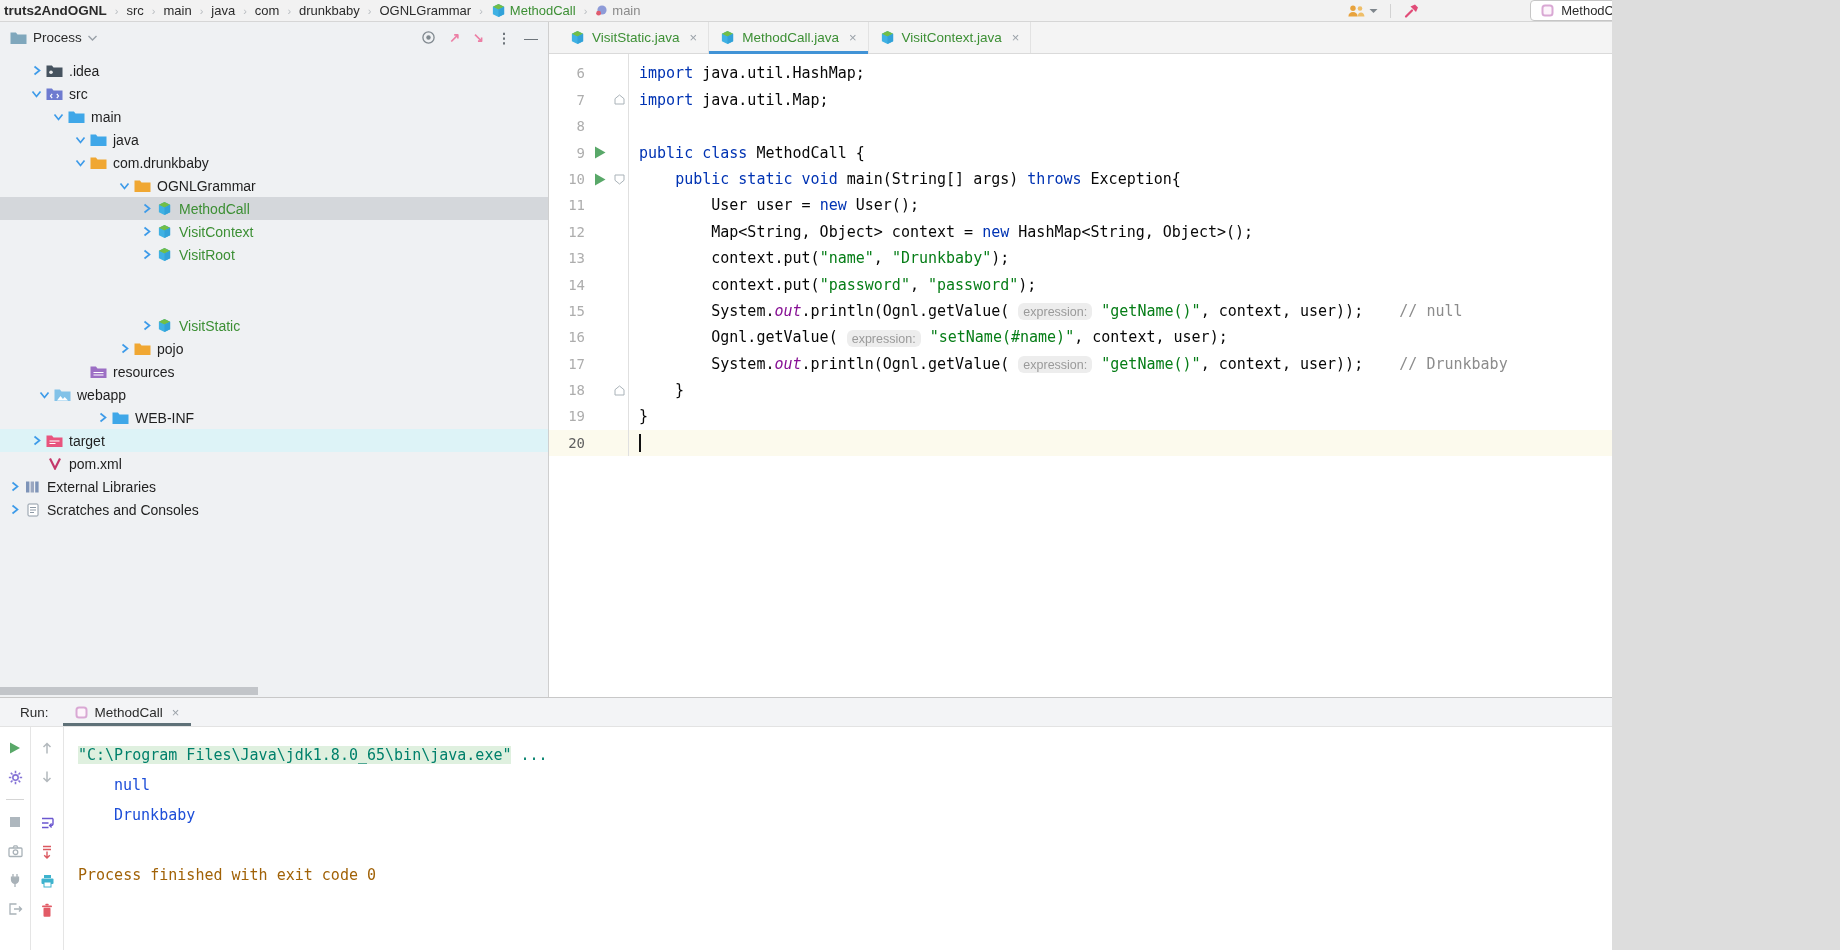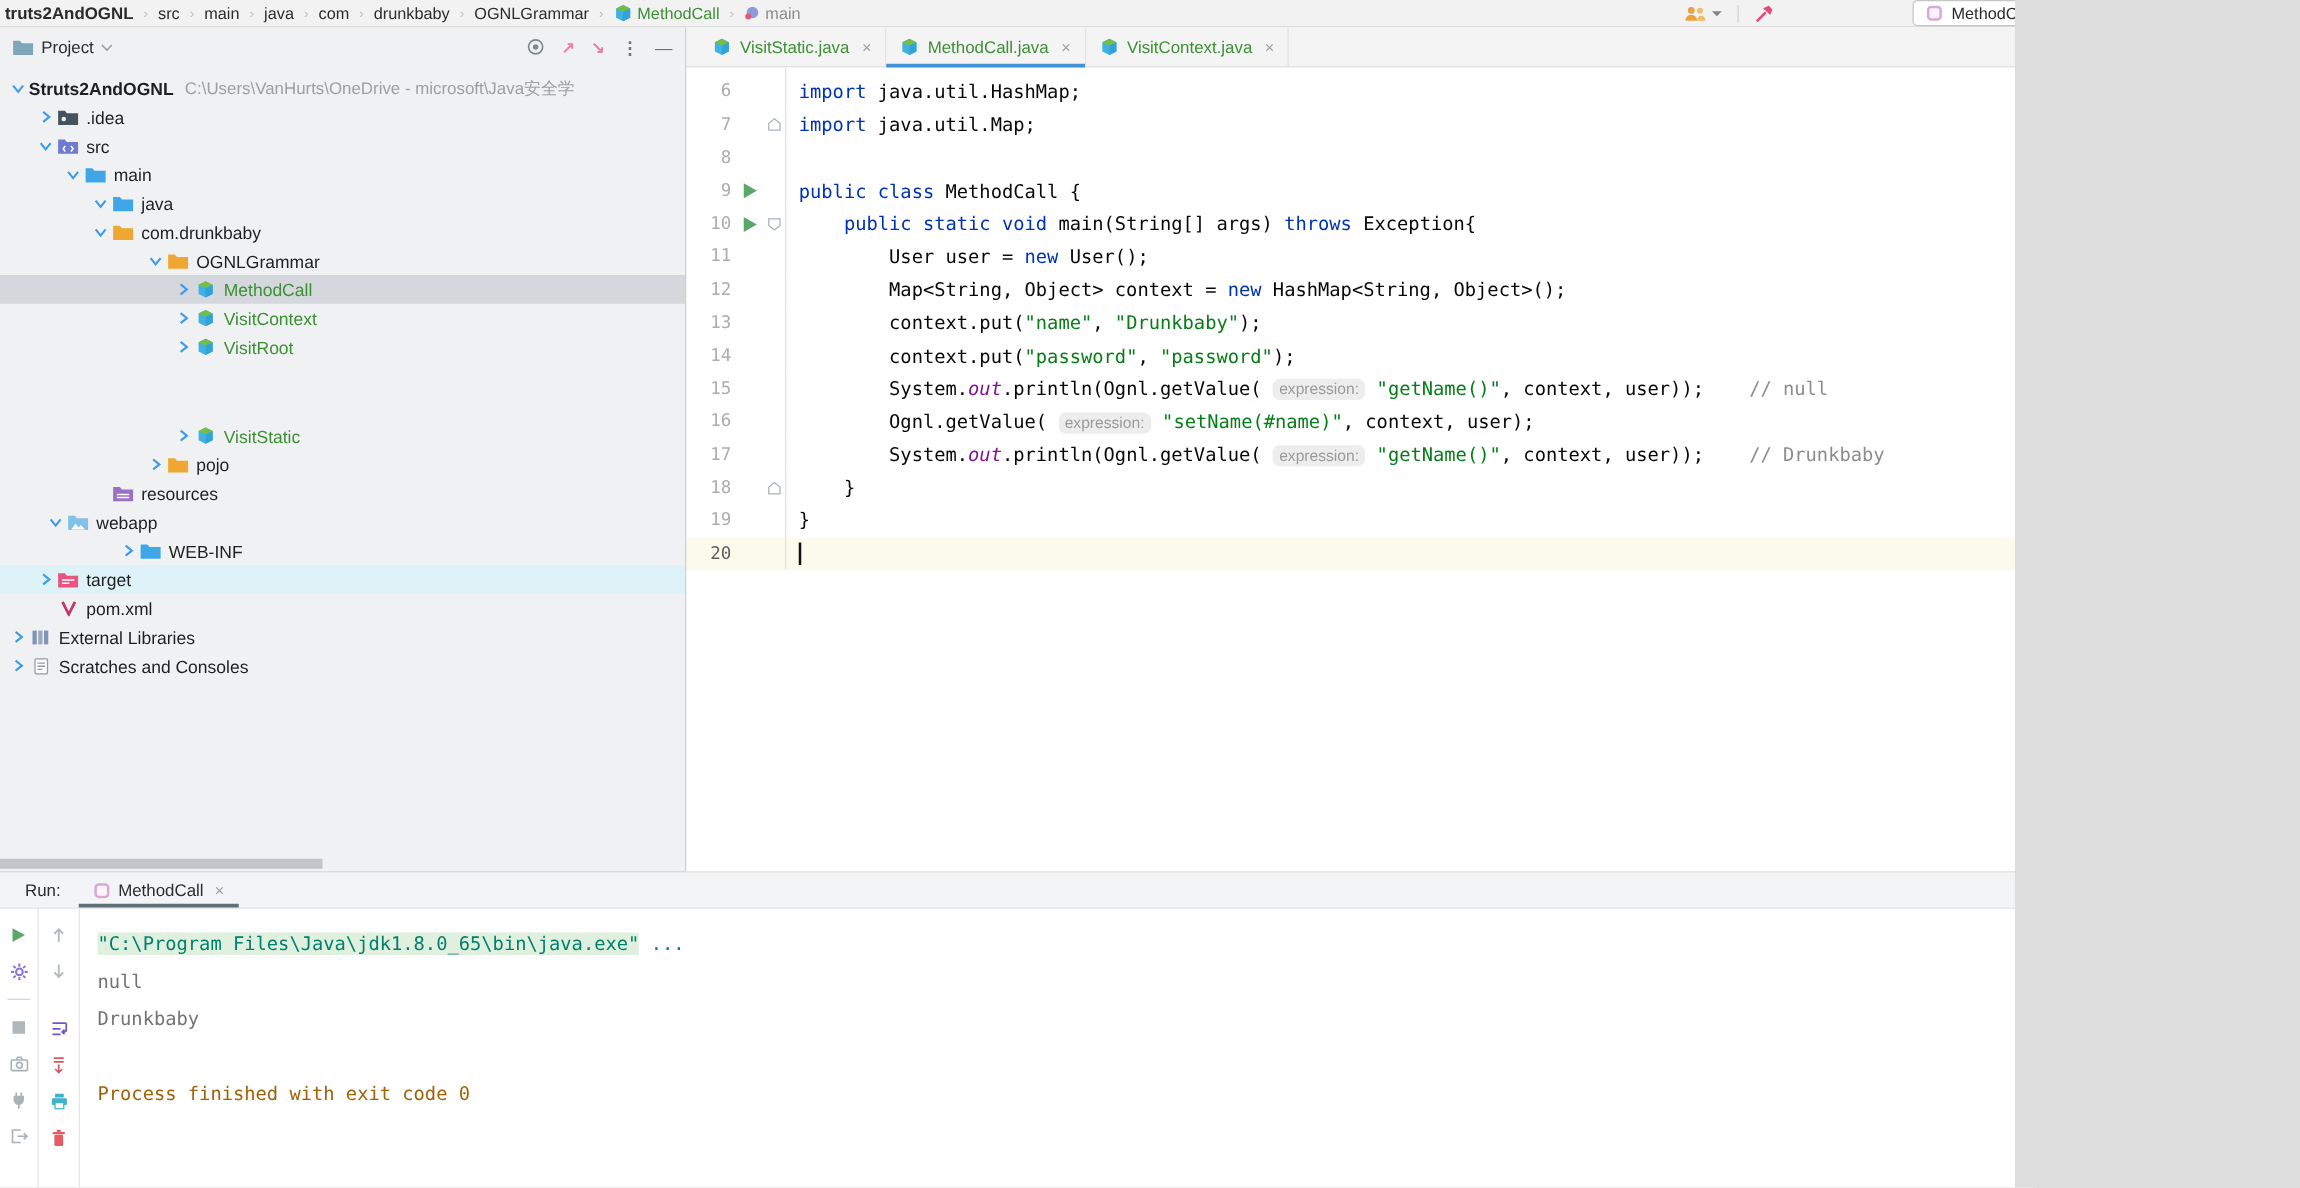--- a/index.html
+++ b/index.html
@@ -87,21 +87,21 @@
        border-right:1px solid #E5E5E5;}
   .rtb1{width:30px;}
   .rtb2{width:32px;}
   .tb-btn{width:16px;height:16px;display:flex;align-items:center;justify-content:center;cursor:pointer;}
   .tb-sep{width:18px;height:1px;background:#D5D5D5;margin:1px 0;}
   .tb-gap{height:4px;}
   .console{flex:1;padding:13px 0 0 14px;font-family:"DejaVu Sans Mono",monospace;font-size:15px;overflow:hidden;}
   .cline{height:30px;line-height:30px;white-space:pre;}
   .cmd{color:#00806B;}
   .hl{background:#DFF0DF;}
-  .plain{color:#737373;}
+  .plain{color:#1d4ed8;margin-left:36px;}
   .system{color:#a16207;}
 </style>
 </head>
 <body>
 
 <div class="app">
 
   <div class="topbar">
     <div class="crumbs">
         <span class="crumb bold">
@@ -187,49 +187,40 @@
 
   <div class="main">
 
     <div class="project">
       <div class="p-header">
         <span class="icn">
             <svg width="17" height="14" viewBox="0 0 17 14">
               <path d="M0.5 1.5h5.4l1.6 2h9v9.5H0.5z" fill="#7FA7BC"></path>
             </svg>
           </span>
-        <span class="p-title">Project</span>
+        <span class="p-title">Process</span>
         <span class="icn">
             <svg width="9" height="6" viewBox="0 0 9 6">
               <path d="M0.5 1l4 4 4-4" stroke="#9AA1A8" stroke-width="1.4" fill="none"></path>
             </svg>
           </span>
         <span class="p-header-right">
           <span class="icn graybtn">
               <svg width="15" height="15" viewBox="0 0 15 15">
                 <circle cx="7.5" cy="7.5" r="5.6" fill="none" stroke="#80898F" stroke-width="1.3"></circle>
                 <circle cx="7.5" cy="7.5" r="2.2" fill="#80898F"></circle>
               </svg>
             </span>
           <span class="pink">↗</span>
           <span class="pink">↘</span>
           <span class="graybtn" style="font-weight:bold;">⋮</span>
           <span class="graybtn">—</span>
         </span>
       </div>
       <div class="tree" id="tree">
-          <div class="trow bold" style="padding-left: 6px;">
-            <span class="t-chev">
-              <svg width="11" height="11" viewBox="0 0 11 11">
-                <path d="M1.5 3.5l4 5 4-5" stroke="#3D9BE9" stroke-width="1.7" fill="none"></path>
-              </svg>
-            </span>
-            <span class="t-lbl">Struts2AndOGNL</span>
-            <span class="t-suffix">C:\Users\VanHurts\OneDrive - microsoft\Java安全学</span>
-          </div>
           <div class="trow" style="padding-left: 28px;">
             <span class="t-chev">
               <svg width="11" height="11" viewBox="0 0 11 11">
                 <path d="M3.5 1.5l5 4-5 4" stroke="#3D9BE9" stroke-width="1.7" fill="none"></path>
               </svg>
             </span>
             <span class="t-icn">
               <svg width="17" height="14" viewBox="0 0 17 14">
                 <path d="M0.5 1.5h5.4l1.6 2h9v9.5H0.5z" fill="#46535F"></path>
                 <circle cx="5" cy="8.2" r="1.8" fill="#fff" opacity="0.9"></circle>

